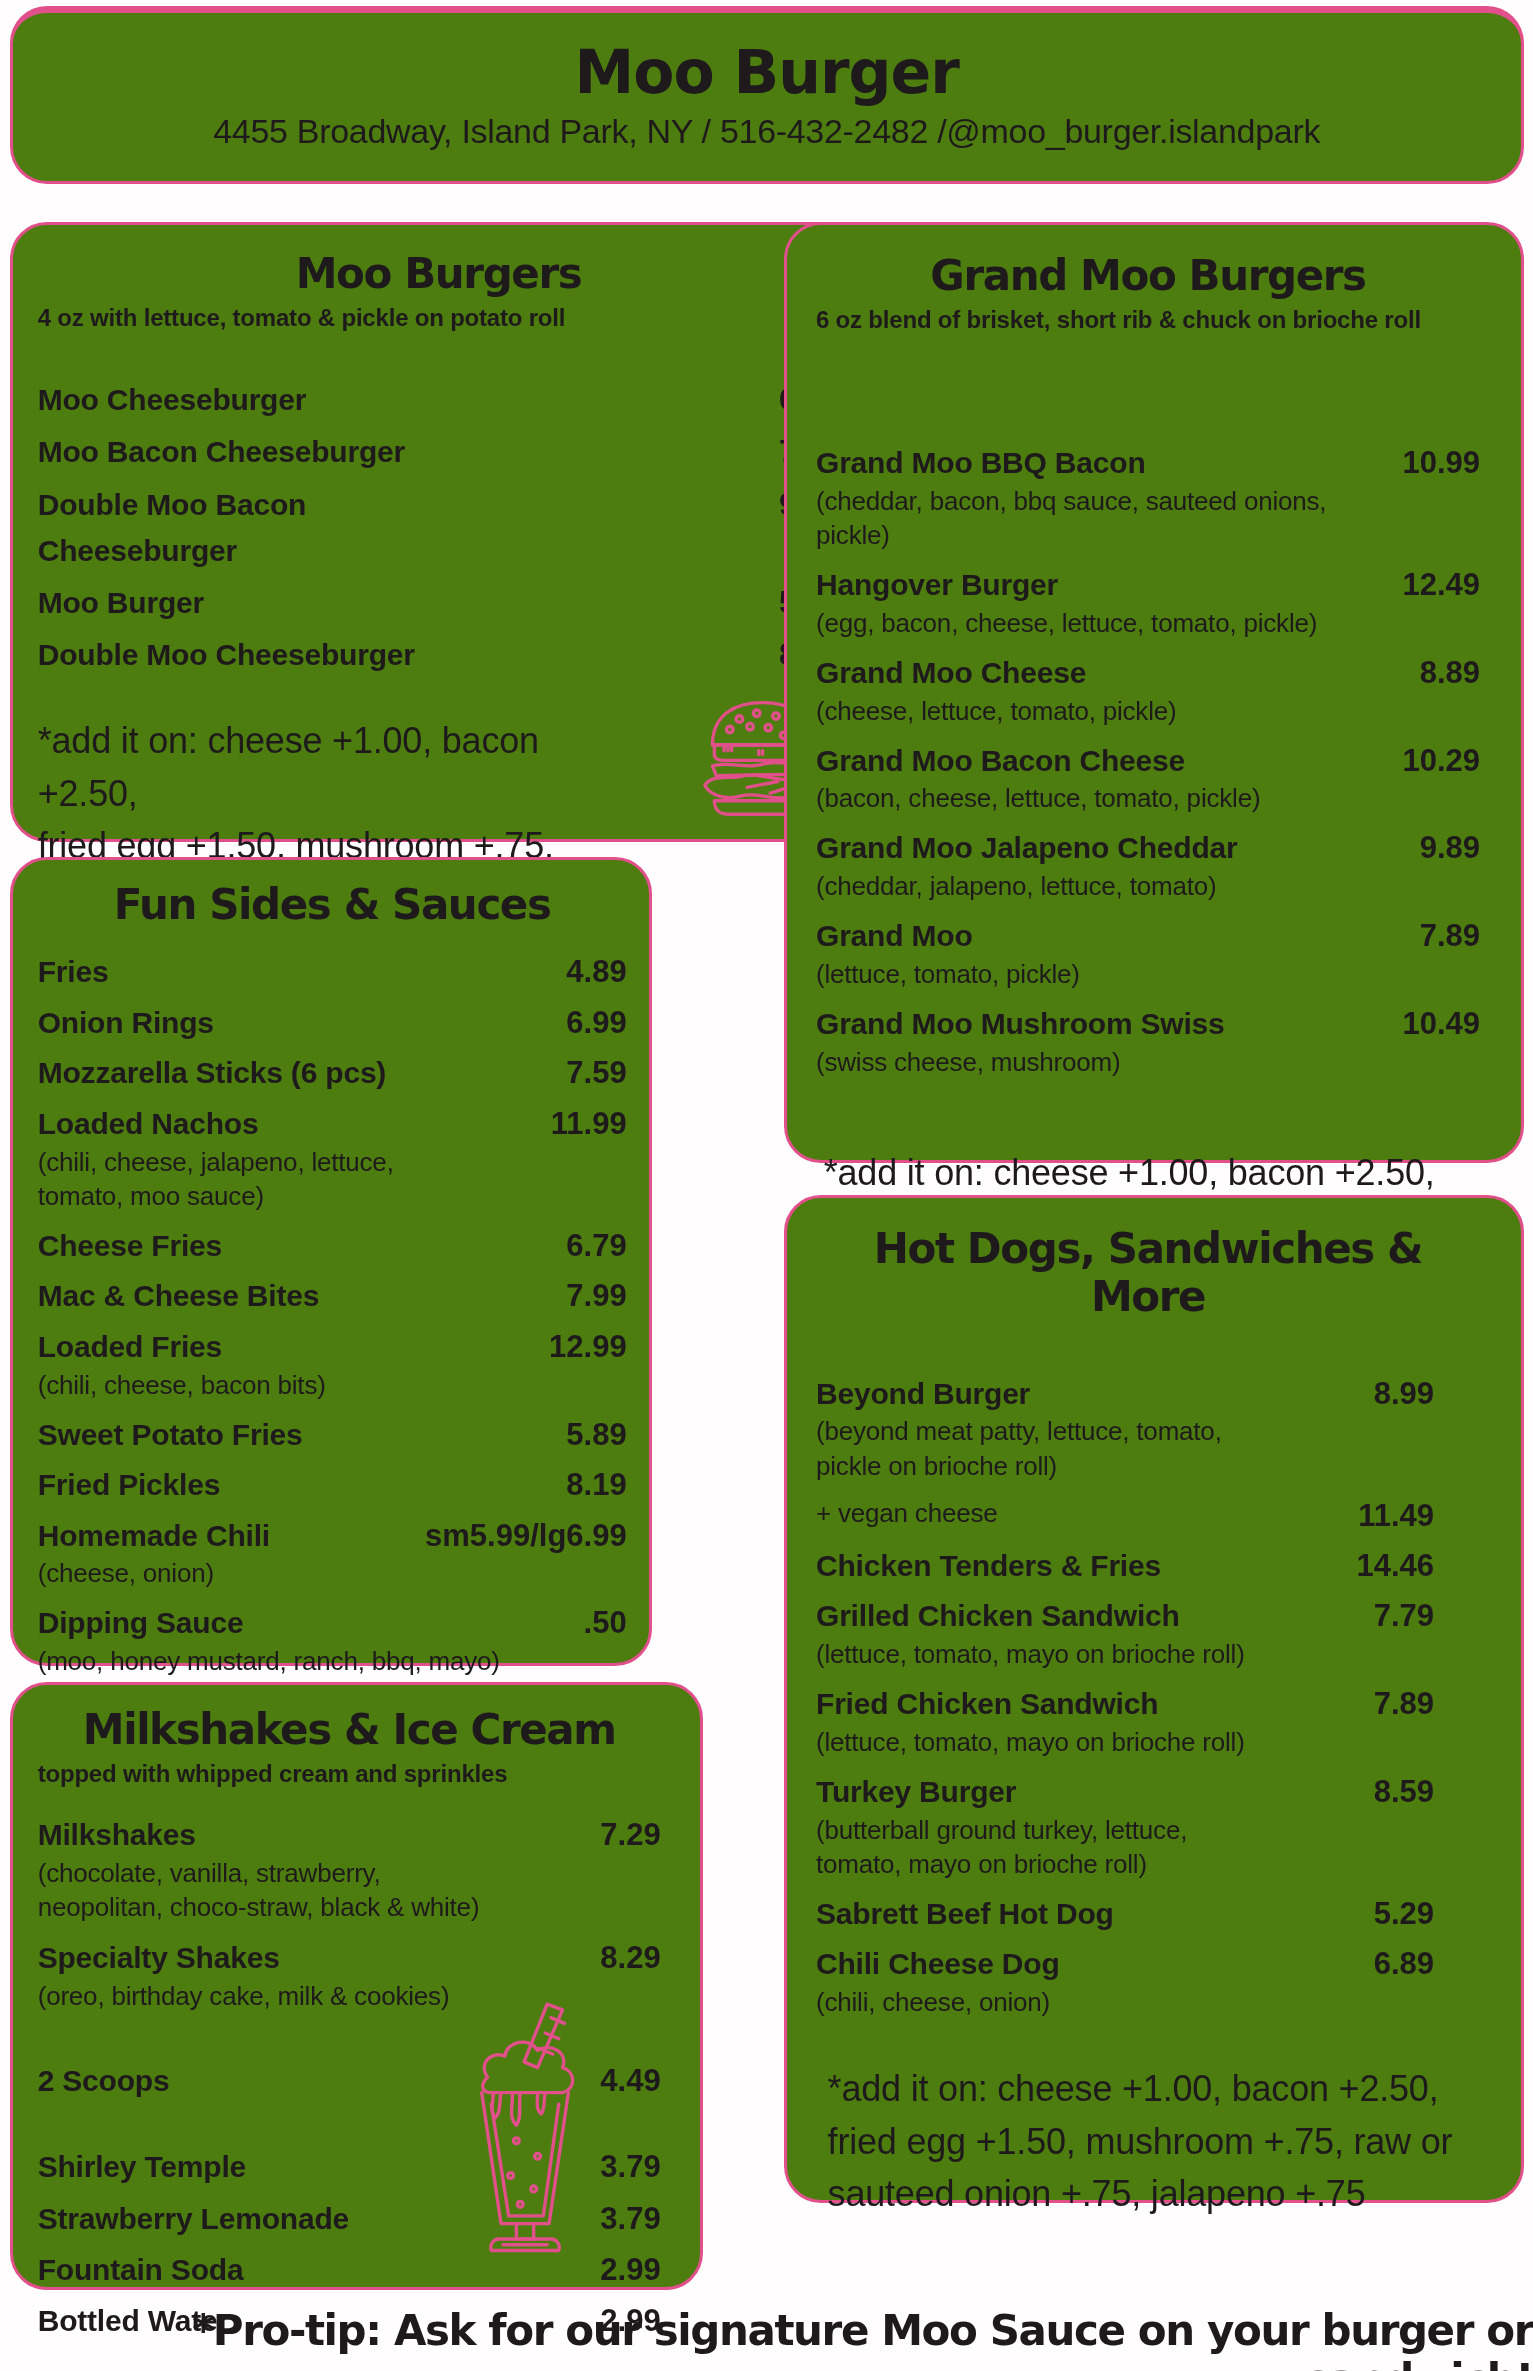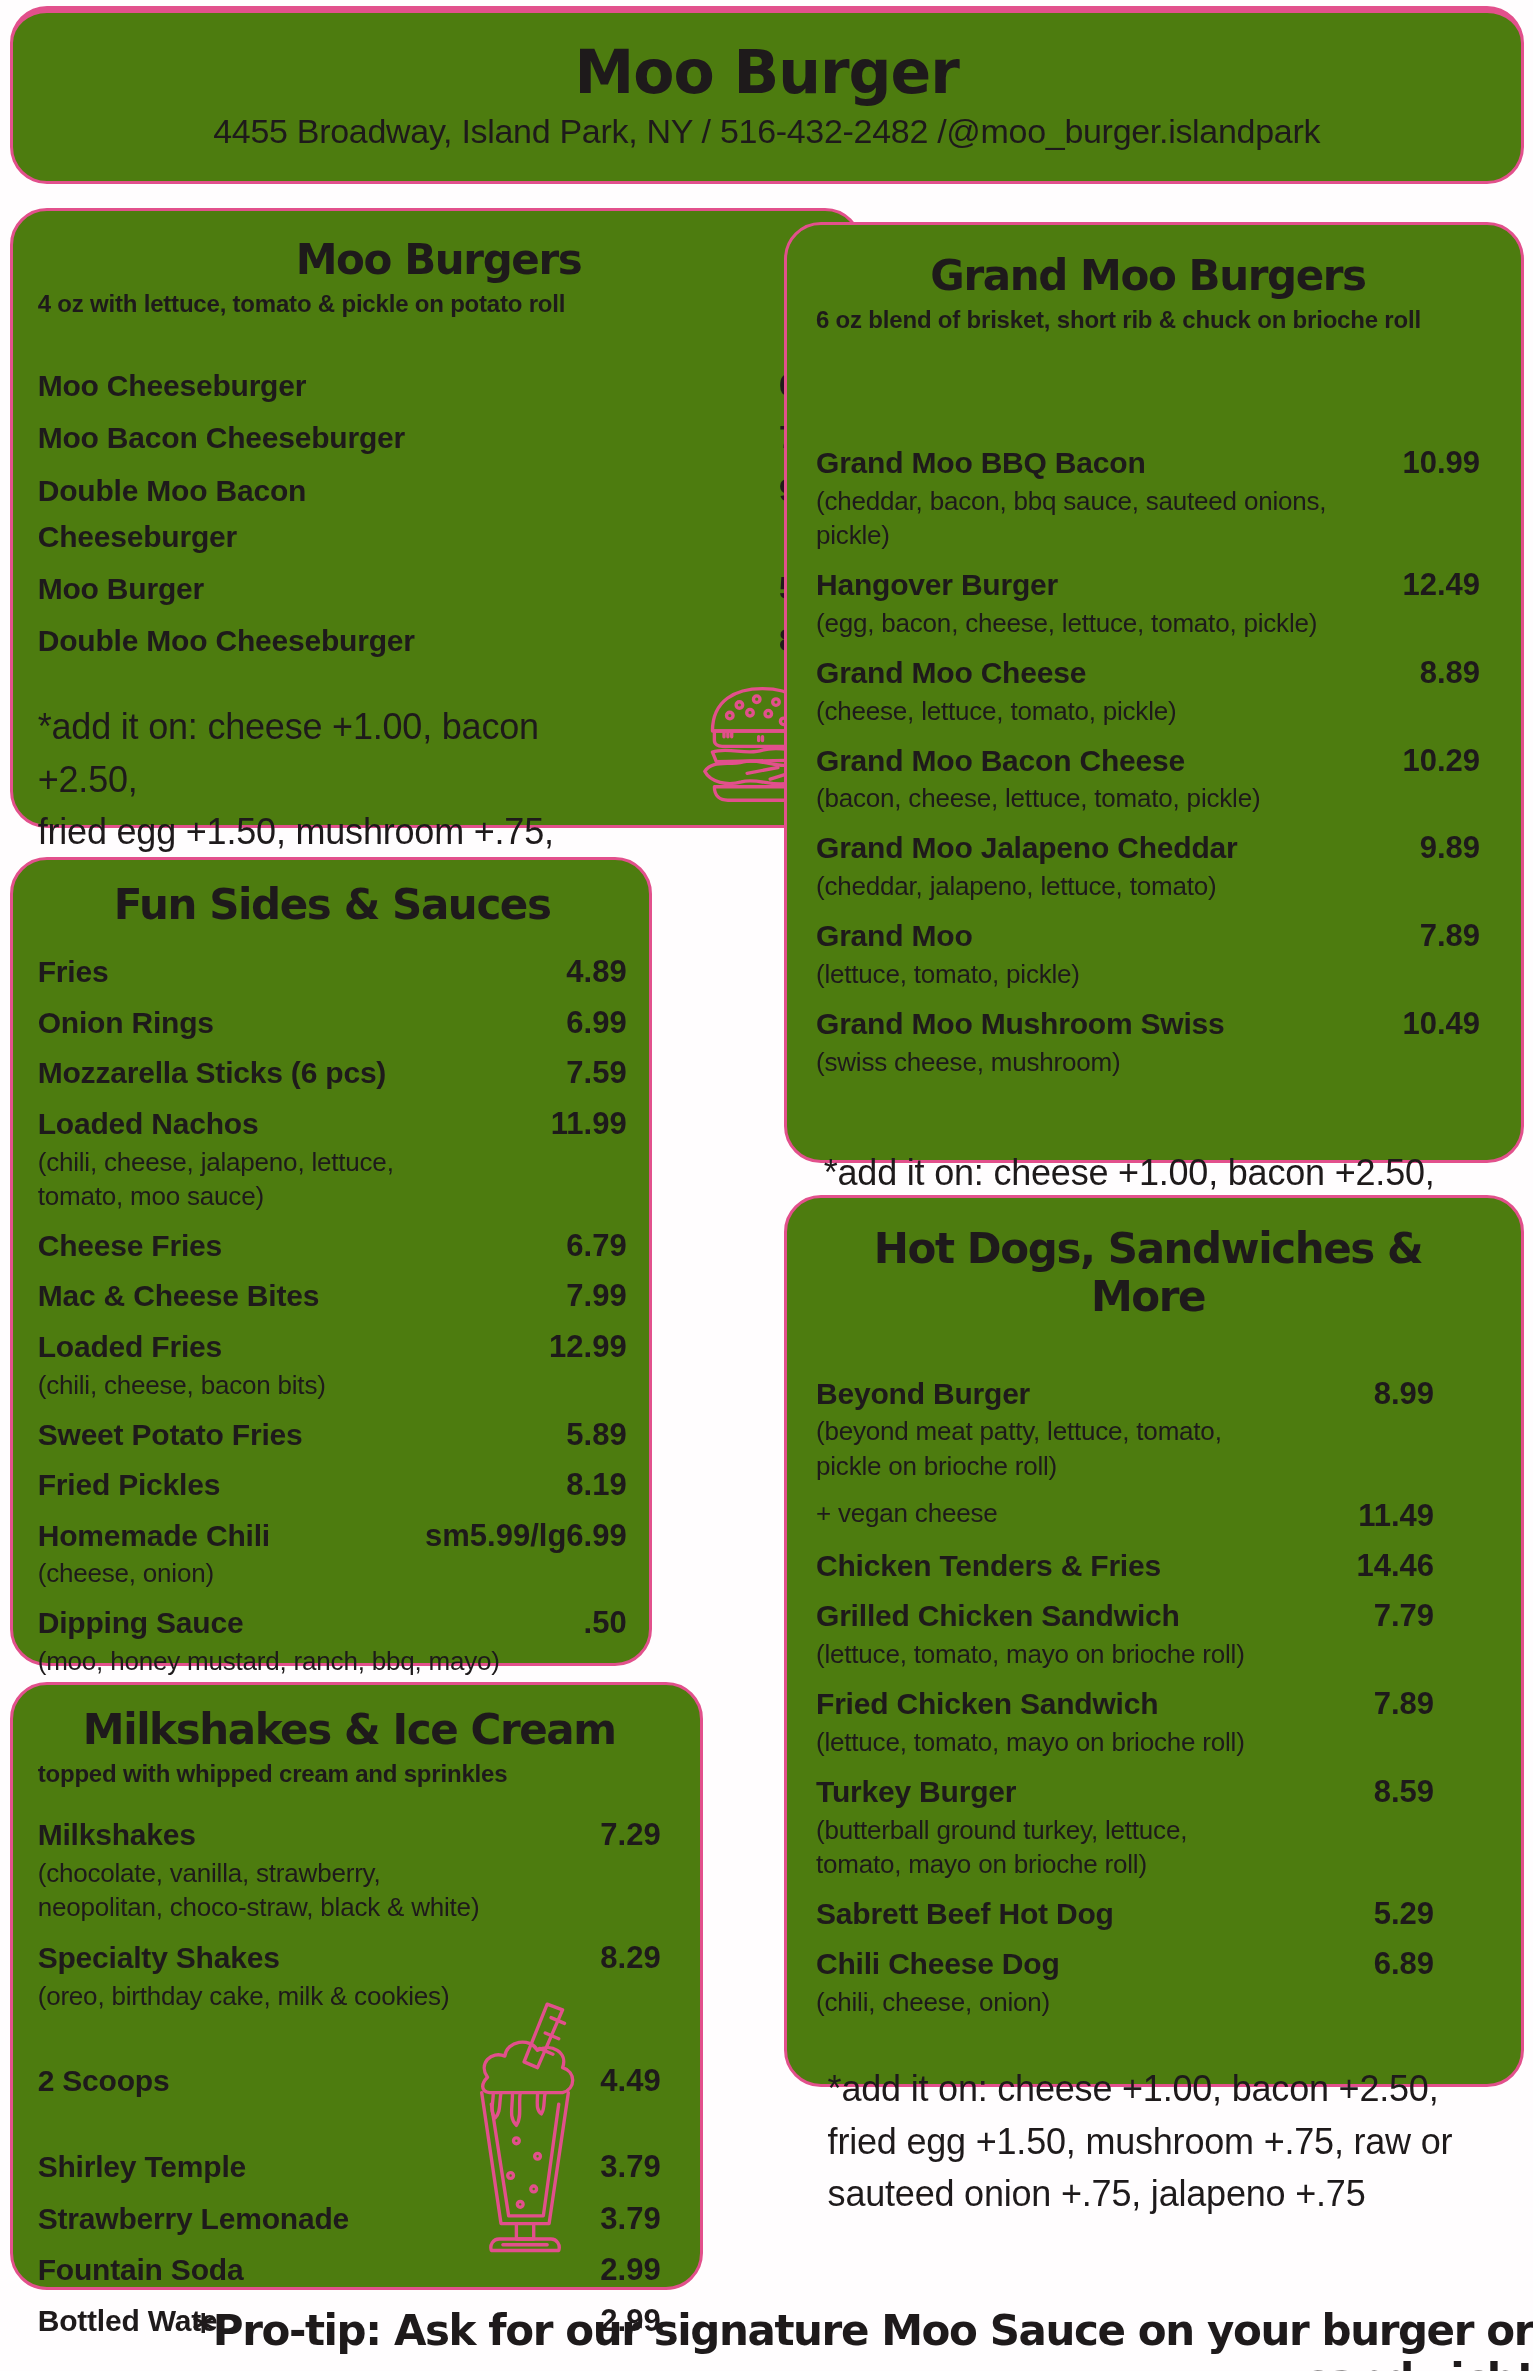--- a/index.html
+++ b/index.html
@@ -30,25 +30,25 @@
   }
   .menu-title{
     font-family:"DejaVu Sans", sans-serif;
     font-weight:800;font-size:60px;letter-spacing:-1px;
     line-height:1;
   }
   .menu-address{
     font-size:34px;font-weight:500;letter-spacing:-0.3px;
   }
   
-  #box-moo   {left:9.7px; top:208px; width:852px; height:620px; padding:25px 19.3px 17.4px 25px;}
+  #box-moo   {left:9.7px; top:222px; width:852px; height:620px; padding:25px 19.3px 17.4px 25px;}
   #box-sides {left:9.7px; top:857px; width:642px; height:809px; padding:21px 22px 15.4px 25px;}
   #box-shakes{left:9.7px; top:1682px;width:693px; height:608px; padding:21px 39px 15.4px 25px;}
   #box-grand {left:784px;top:222px; width:740px; height:941px; padding:27px 41px 17.4px 29px;}
-  #box-dogs  {left:784px;top:1195px;width:740px; height:892px; padding:27px 41px 17.4px 29px;}
+  #box-dogs  {left:784px;top:1195px;width:740px; height:1008px; padding:27px 41px 17.4px 29px;}
 
   .section-title{
     font-family:"DejaVu Sans", sans-serif;
     font-weight:800;font-size:42px;letter-spacing:-1.4px;
     text-align:center;line-height:1.15;
   }
   .section-subtitle{
     font-size:24px;font-weight:700;text-align:left;margin-top:5.8px;letter-spacing:-0.2px;
   }
   .items{display:block;}

